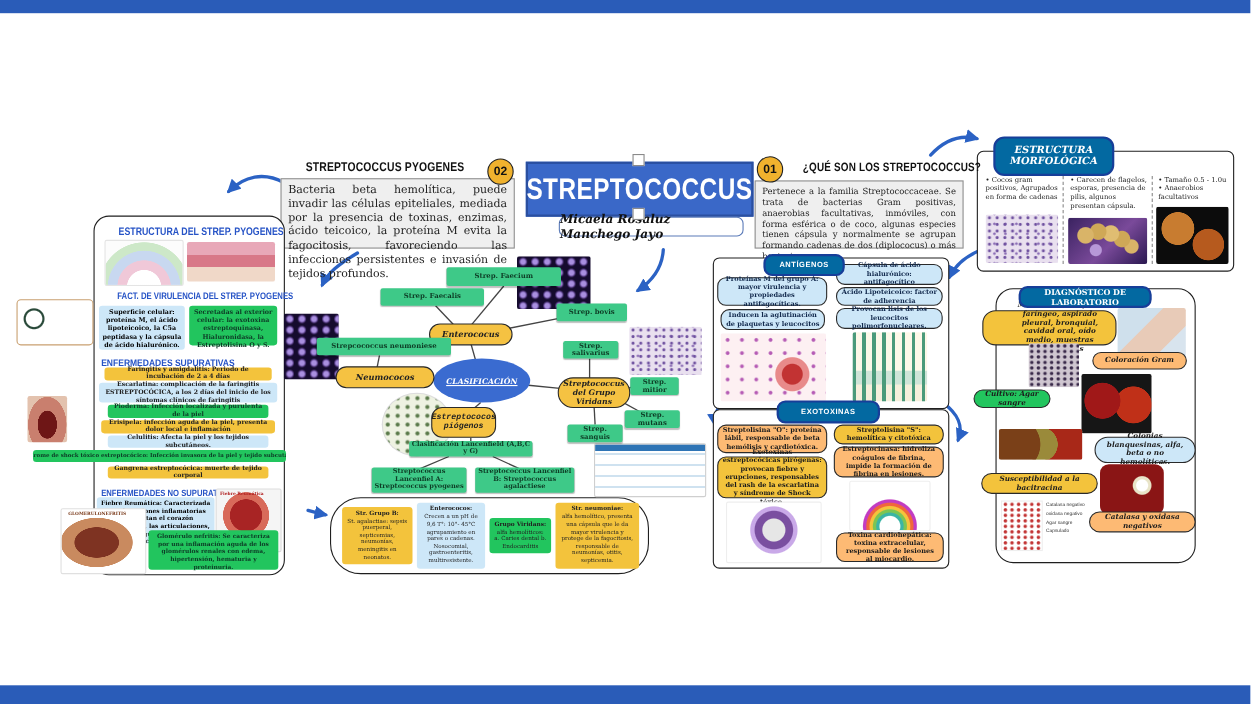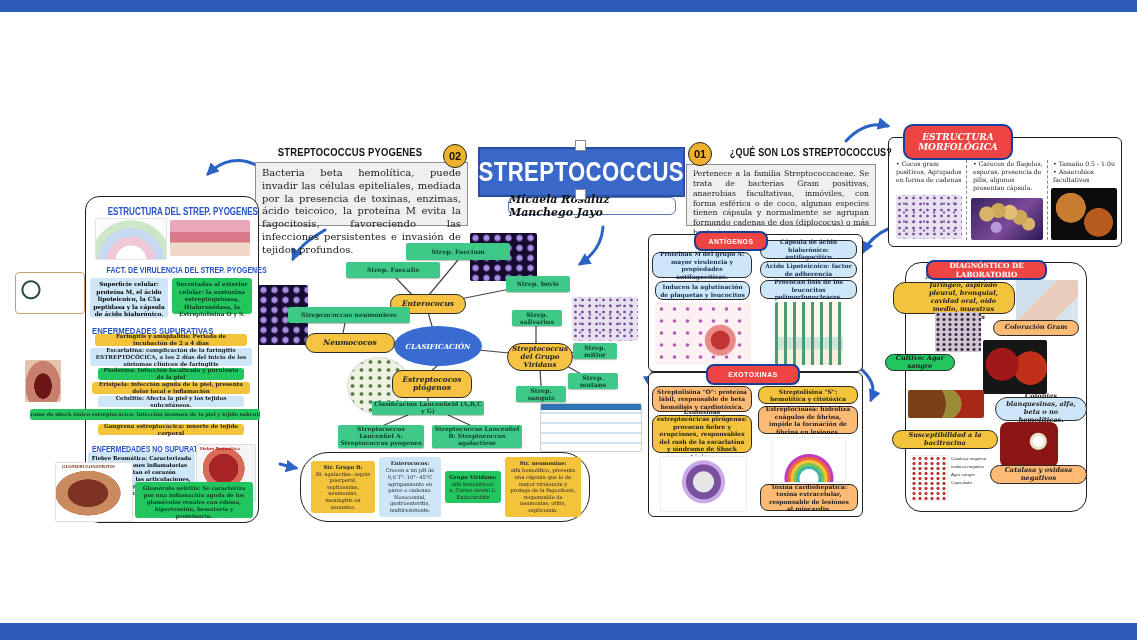--- a/index.html
+++ b/index.html
@@ -5,21 +5,21 @@
   html,body{margin:0;padding:0;background:#fff;}
   #canvas{position:relative;width:1137px;height:640px;background:#fff;overflow:hidden;
           font-family:"Liberation Sans",sans-serif;}
   .abs{position:absolute;}
   .bar-blue{background:#2a5cb8;}
   
   .panel{position:absolute;background:#fff;border:1.5px solid #1f1f1f;border-radius:10px;z-index:2;}
   .graybox{position:absolute;background:#efefef;border:1px solid #8f8f8f;z-index:2;
            font-family:"DejaVu Serif",serif;font-size:10px;line-height:1.28;color:#222;
            text-align:justify;padding:4px 6px;box-sizing:border-box;}
-  .bluehead{position:absolute;background:#ef4444;border:2px solid #173e99;border-radius:8px;
+  .bluehead{position:absolute;background:#0369a1;border:2px solid #173e99;border-radius:8px;
             color:#fff;display:flex;align-items:center;justify-content:center;text-align:center;
             z-index:4;font-weight:bold;}
   .badge{position:absolute;background:#f0b22e;border:1.5px solid #222;border-radius:50%;
          display:flex;align-items:center;justify-content:center;font-weight:800;font-size:11px;
          color:#111;z-index:4;}
   .cond{display:inline-block;font-weight:800;transform:scaleX(.82);transform-origin:center;white-space:nowrap;}
   .heading-blk{position:absolute;z-index:3;text-align:center;color:#111;font-size:11.5px;letter-spacing:.2px;}
   .bluetxt{color:#2653c6;}
   
   .sbar{position:absolute;border-radius:3px;z-index:3;display:flex;align-items:center;justify-content:center;
@@ -35,21 +35,21 @@
   .gnode{position:absolute;background:#3ec988;color:#0e3d26;font-family:"DejaVu Serif",serif;
          font-weight:bold;font-size:6.3px;line-height:1.15;display:flex;align-items:center;justify-content:center;
          text-align:center;border-radius:2px;padding:1px 2px;box-sizing:border-box;z-index:3;
          box-shadow:0 1px 1px rgba(0,0,0,.25);}
   .ynode{position:absolute;background:#f5c242;border:1.3px solid #2a2a2a;border-radius:12px;
          font-family:"DejaVu Serif",serif;font-style:italic;font-weight:bold;font-size:7.5px;line-height:1.1;
          color:#222;display:flex;align-items:center;justify-content:center;text-align:center;z-index:3;
          box-sizing:border-box;}
   .bnode{position:absolute;background:#3a6bd0;border-radius:50%;color:#fff;font-style:italic;font-weight:bold;
          font-size:7px;display:flex;align-items:center;justify-content:center;text-align:left;z-index:3;
-         font-family:"DejaVu Serif",serif;}
+         font-family:"DejaVu Serif",serif;text-decoration:underline;}
   
   .abox{position:absolute;border:1px solid #2a2a2a;border-radius:8px;background:#cde7f8;z-index:3;
         font-family:"DejaVu Serif",serif;font-weight:bold;font-size:6px;line-height:1.25;color:#12294d;
         display:flex;align-items:center;justify-content:center;text-align:center;padding:2px 4px;box-sizing:border-box;}
   .xbox{position:absolute;border:1px solid #2a2a2a;border-radius:8px;z-index:3;
         font-family:"DejaVu Serif",serif;font-weight:bold;font-size:6px;line-height:1.25;color:#1c1c1c;
         display:flex;align-items:center;justify-content:center;text-align:center;padding:2px 4px;box-sizing:border-box;}
   .dbub{position:absolute;border:1px solid #2a2a2a;border-radius:12px;z-index:3;
         font-family:"DejaVu Serif",serif;font-style:italic;font-weight:bold;font-size:6.6px;line-height:1.2;
         color:#1c1c1c;display:flex;align-items:center;justify-content:center;text-align:center;
@@ -231,21 +231,21 @@
   <div class="ynode" style="left:390px;top:294px;width:76px;height:20px;">
     <span>Enterococus</span>
   </div>
   <div class="gnode" style="left:406px;top:243px;width:104px;height:17px;">Strep. Faecium</div>
   <div class="gnode" style="left:346px;top:262px;width:94px;height:16px;">Strep. Faecalis</div>
   <div class="gnode" style="left:506px;top:276px;width:64px;height:16px;">Strep. bovis</div>
   <div class="gnode" style="left:288px;top:307px;width:122px;height:16px;">Strepcococcus neumoniese</div>
   <div class="ynode" style="left:305px;top:333px;width:90px;height:20px;">
     <span>Neumococos</span>
   </div>
-  <div class="ynode" style="left:392px;top:370px;width:80px;height:28px;border-radius:10px;">
+  <div class="ynode" style="left:392px;top:370px;width:59px;height:28px;border-radius:10px;font-family:Liberation Mono, monospace;">
     <span>Estreptococos piógenos</span>
   </div>
   <div class="gnode" style="left:372px;top:401px;width:112px;height:14px;font-size:6px;">Clasificación Lancenfield (A,B,C y G)</div>
   <div class="gnode" style="left:338px;top:425px;width:86px;height:23px;font-size:6px;">Streptococcus Lancenfiel A: Streptococcus pyogenes</div>
   <div class="gnode" style="left:432px;top:425px;width:90px;height:23px;font-size:6px;">Streptococcus Lancenfiel B: Streptococcus agalactiese</div>
   <div class="ynode" style="left:507px;top:343px;width:66px;height:28px;border-radius:14px;font-size:7px;">
     <span>Streptococcus del Grupo Viridans</span>
   </div>
   <div class="gnode" style="left:512px;top:310px;width:50px;height:16px;">Strep. salivarius</div>
   <div class="gnode" style="left:573px;top:343px;width:44px;height:16px;">Strep. mitior</div>

